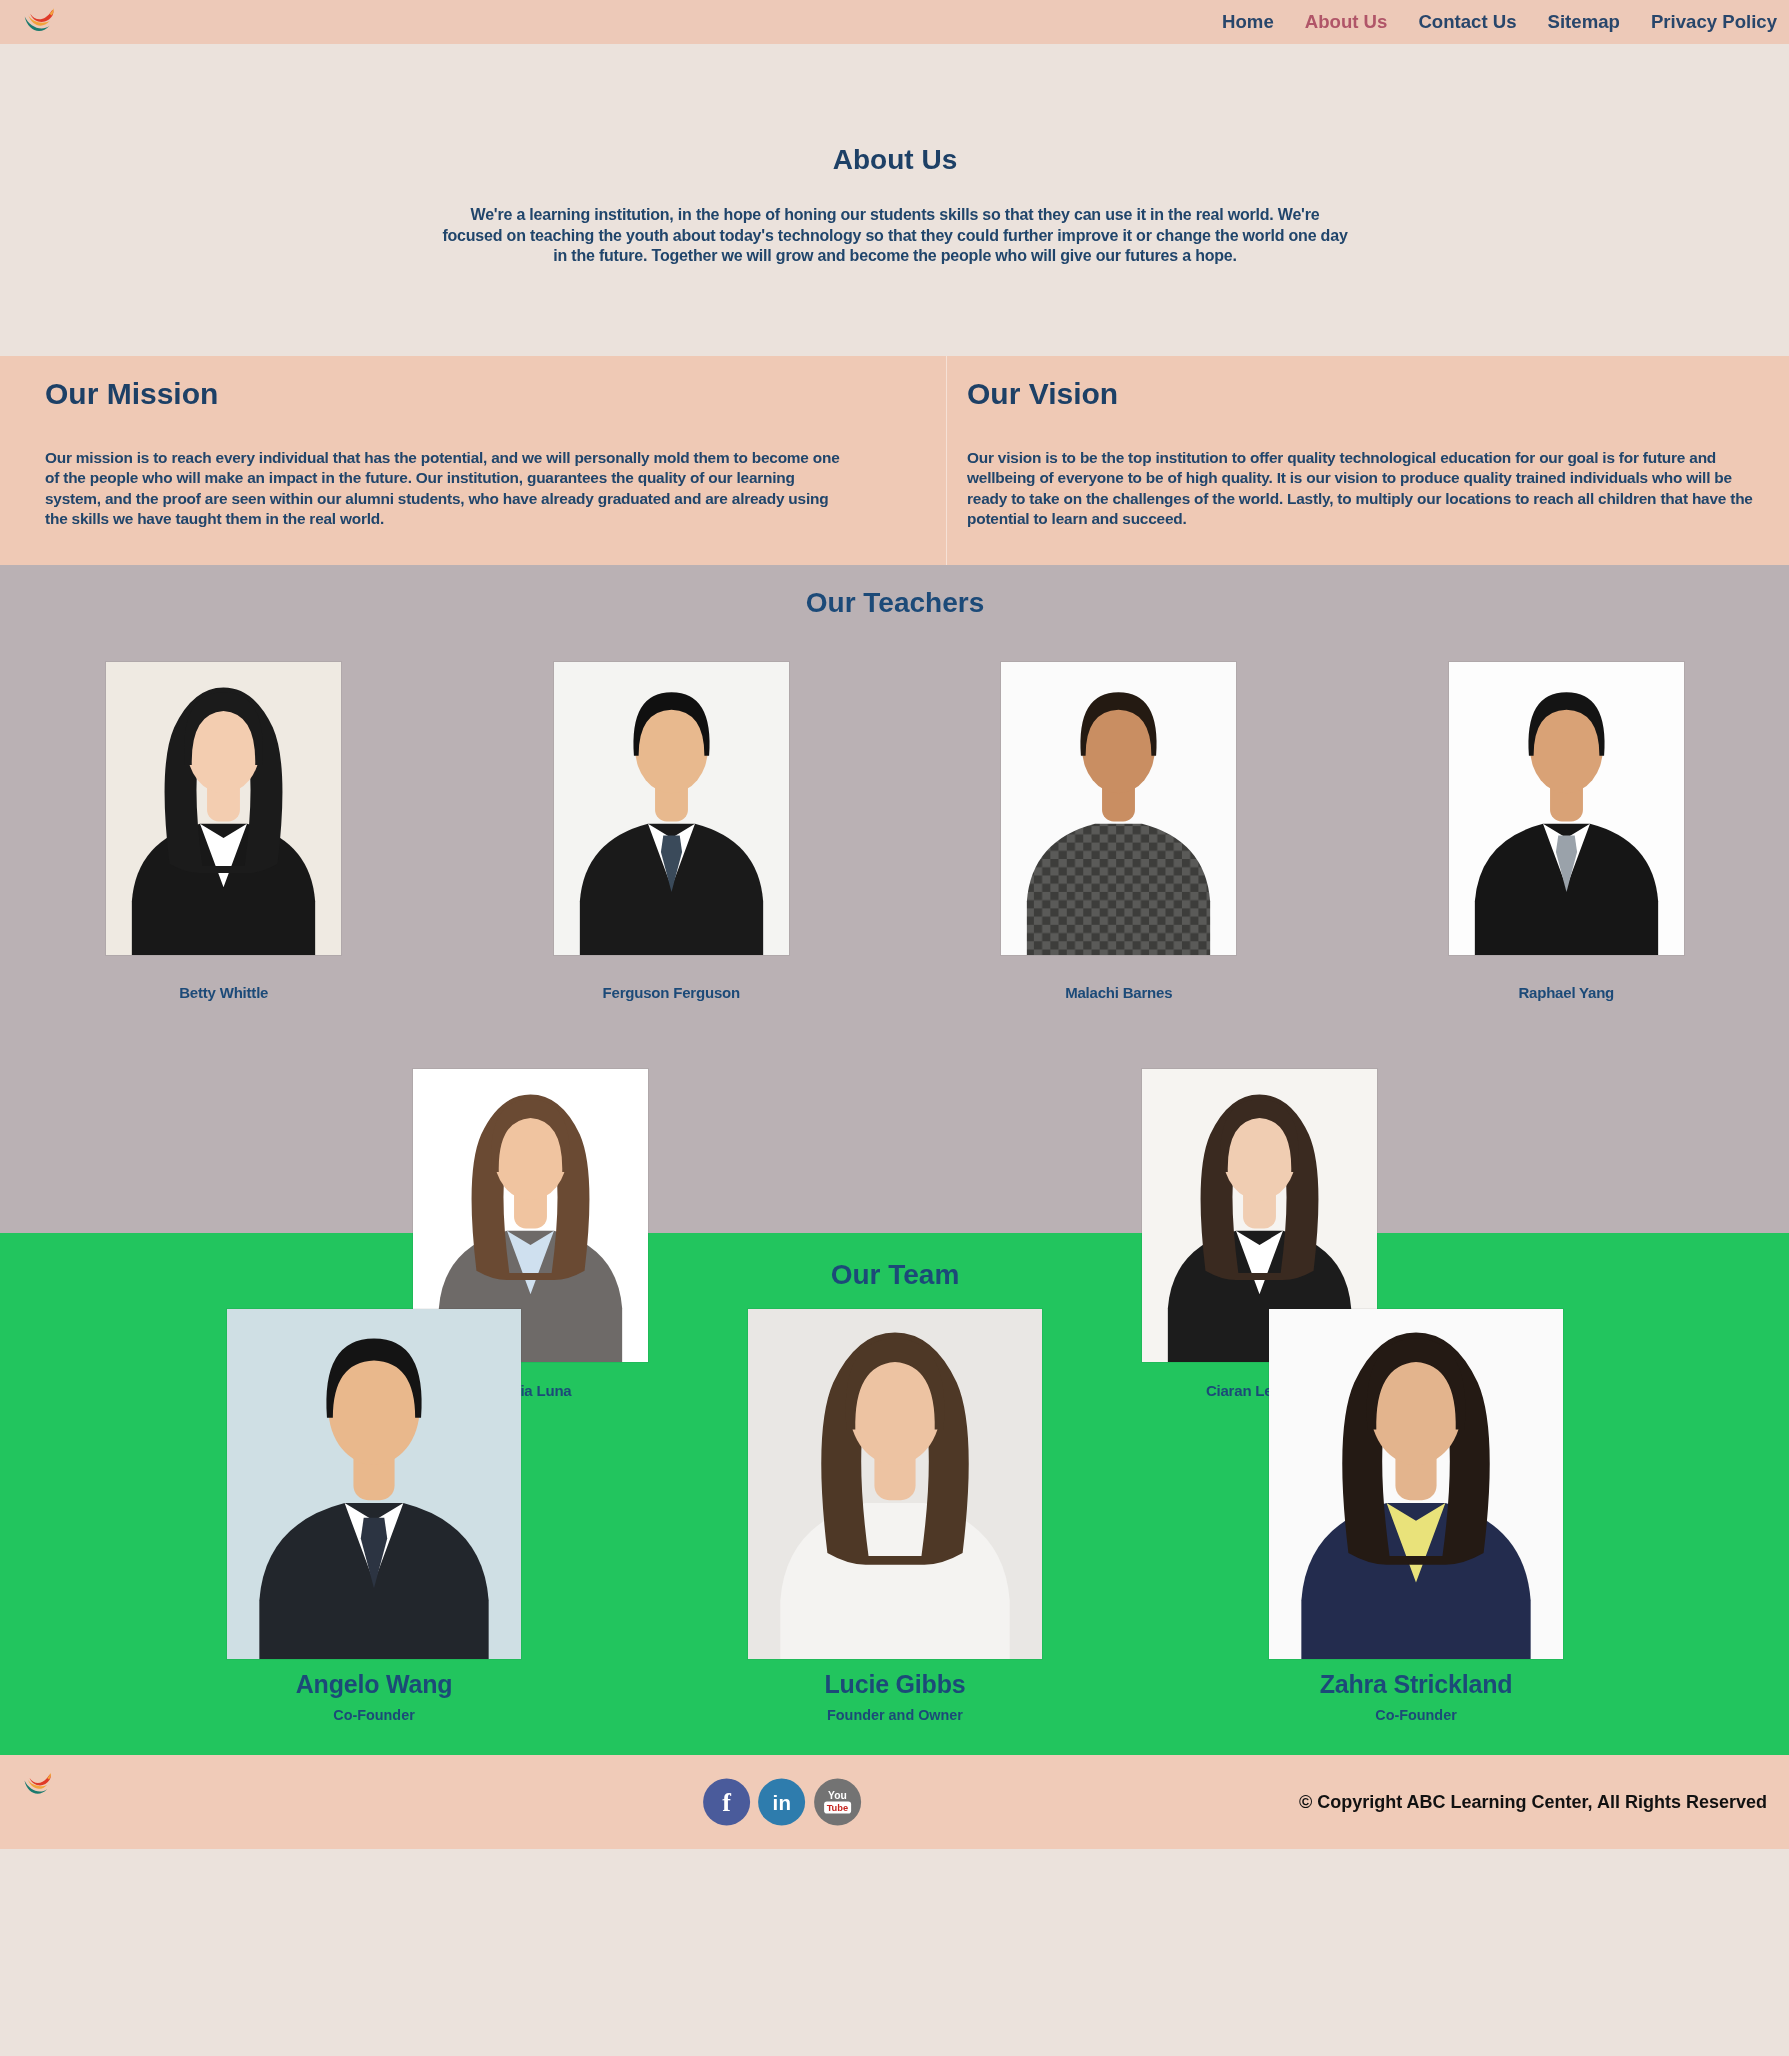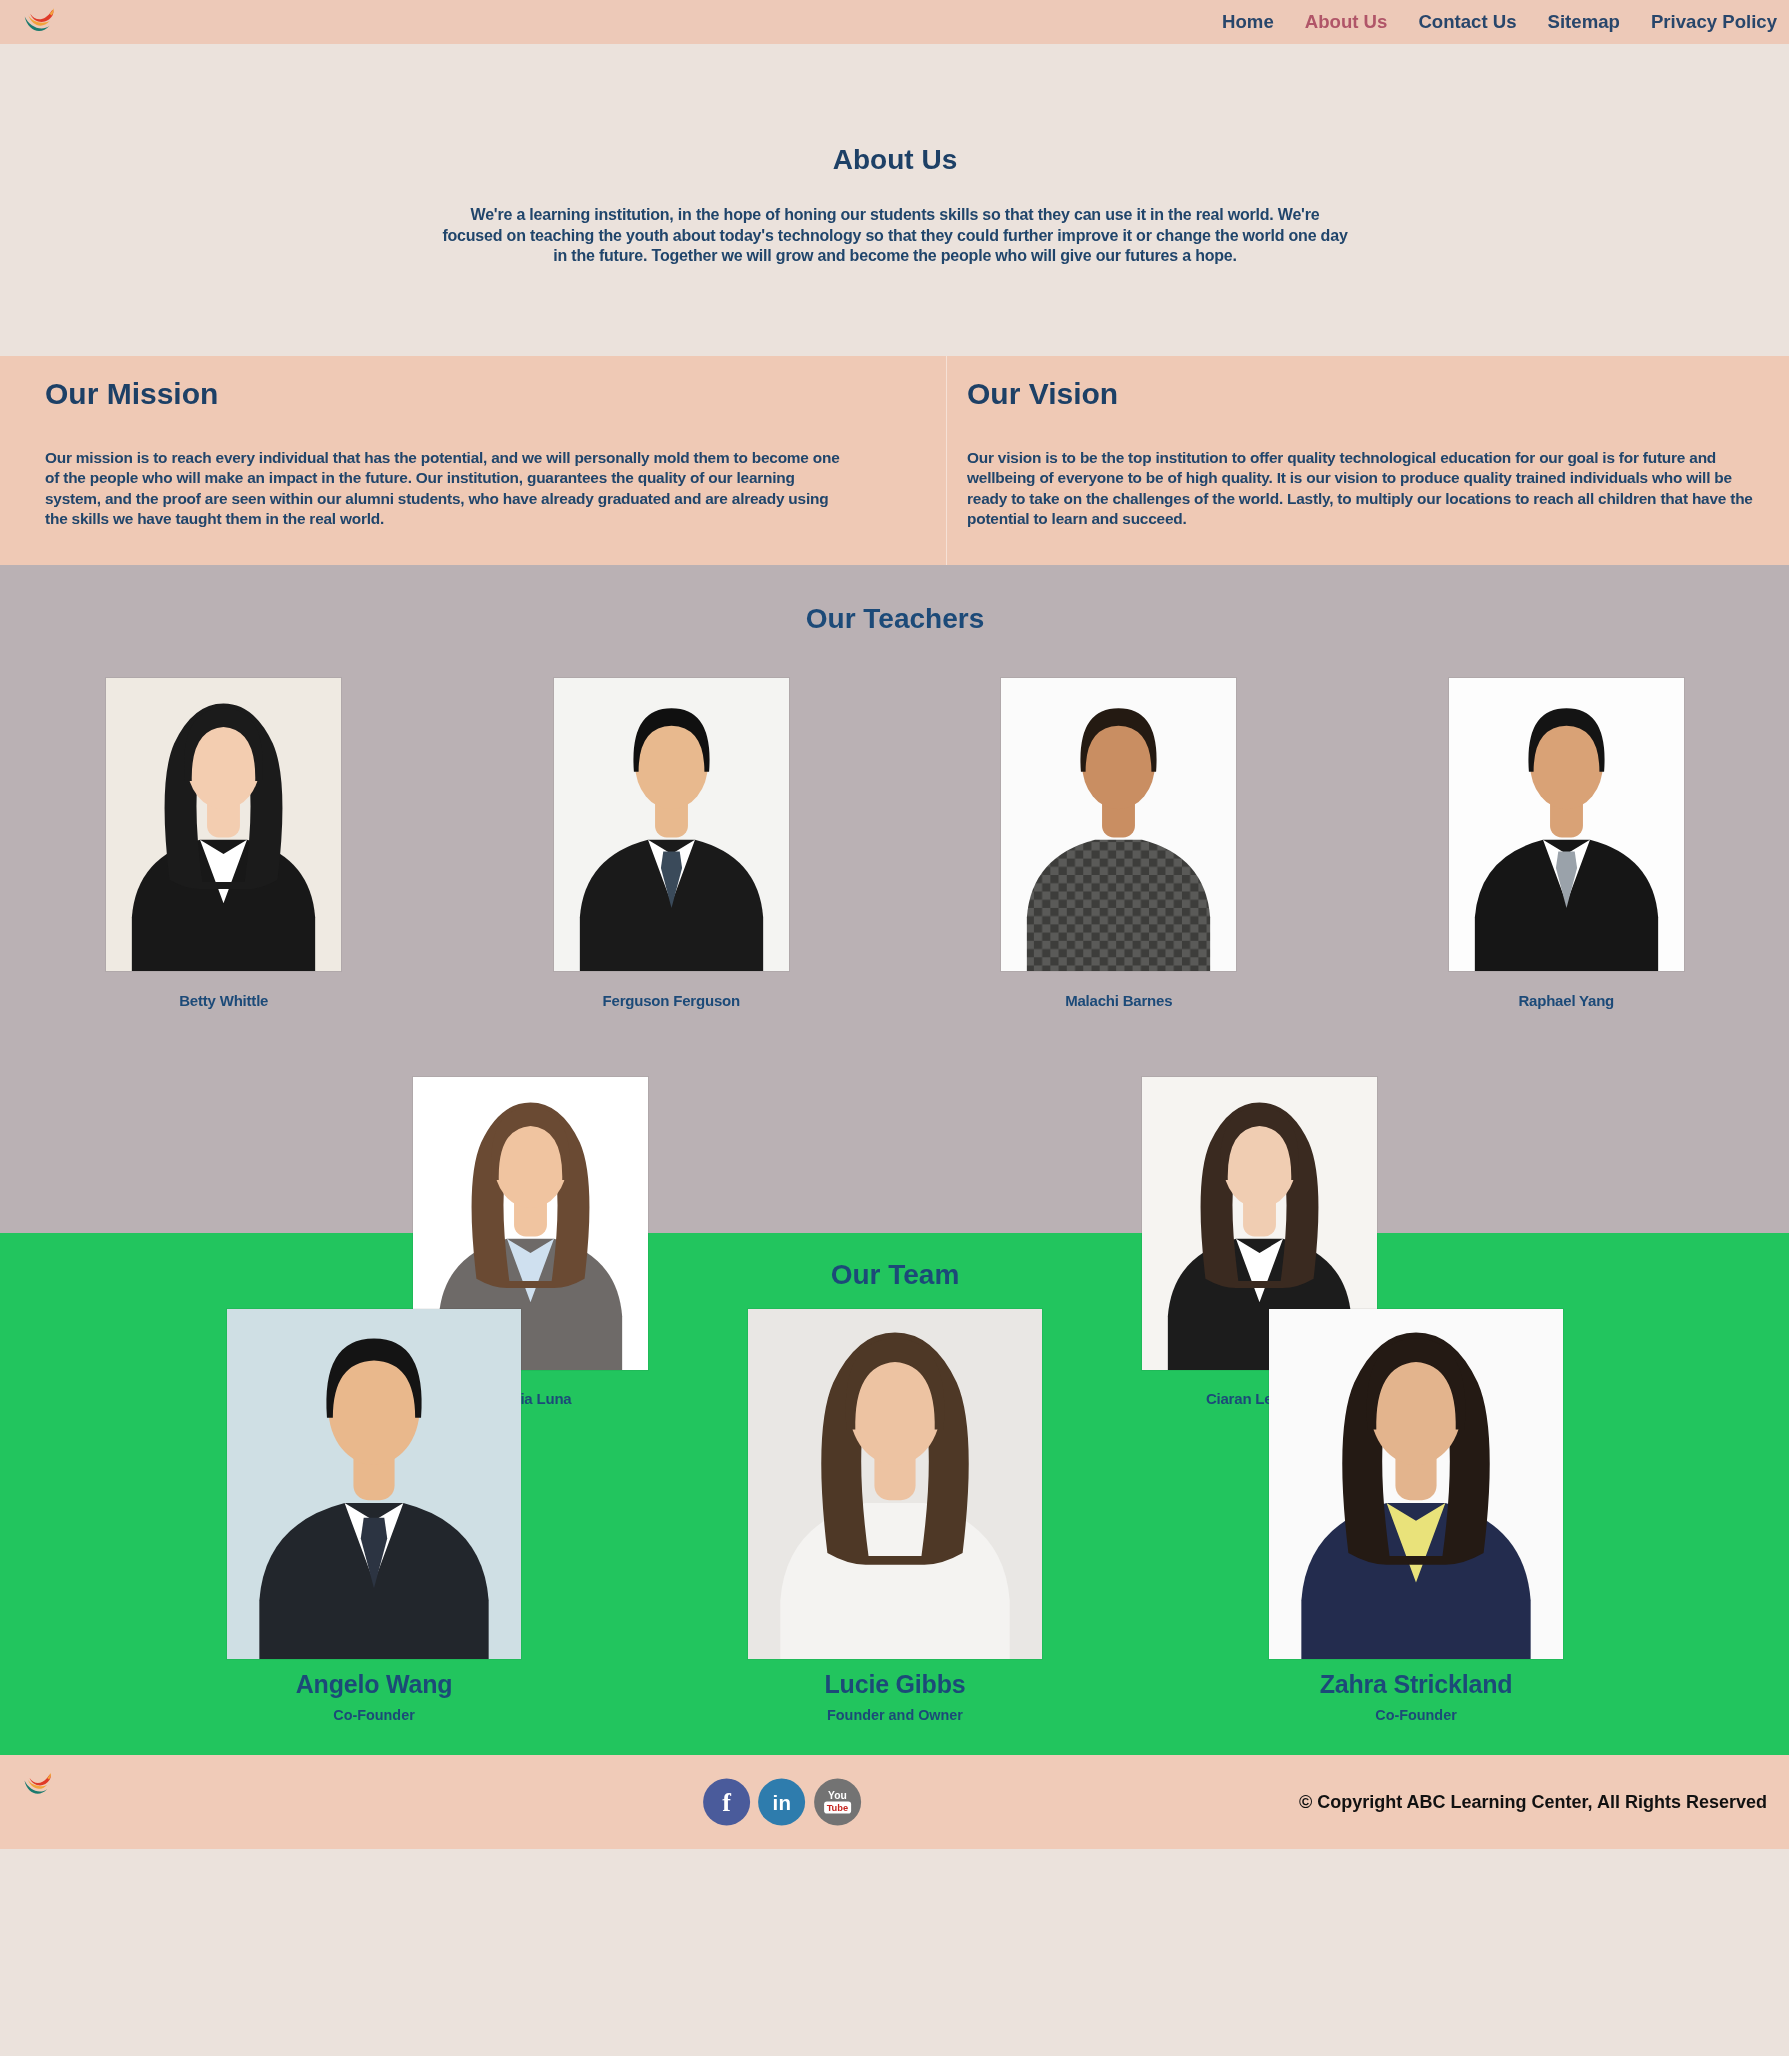--- a/index.html
+++ b/index.html
@@ -41,24 +41,24 @@
     position: absolute; left: 946px; top: 0; width: 0.9px; height: 100%;
     background: rgba(255,255,255,0.45);
   }
   .mv .col { width: 50%; padding-top: 20.5px; }
   .mv .col.left  { padding-left: 45px; padding-right: 47px; }
   .mv .col.right { padding-left: 72px; padding-right: 17px; }
   .mv h2 { font-size: 30px; color: #1d4066; font-weight: bold; }
   .mv p  { margin-top: 37px; font-size: 15.4px; line-height: 20.5px; font-weight: bold; color: #20456b; }
 
   
-  .teachers { height: 668px; background: #bab1b4; text-align: center; padding-top: 38px; }
+  .teachers { height: 668px; background: #bab1b4; text-align: center; padding-top: 22px; }
   .section-heading { font-size: 28px; font-weight: bold; color: #1c4a78; }
   .teacher-row-1 { display: flex; margin-top: 43px; }
-  .teacher-row-1 .person { width: 25%; }
+  .teacher-row-1 .person { width: 25%; gap: 8px; }
   .teacher-row-2 { display: flex; justify-content: center; gap: 494px; margin-top: 68px; }
   .person { display: flex; flex-direction: column; align-items: center; }
   .person .photo {
     width: 235px; height: 293px; overflow: hidden; background: #fff;
     box-shadow: 0 0 0 0.9px rgba(0,0,0,0.06);
   }
   .person .person-name {
     margin-top: 20.5px; font-size: 15px; font-weight: bold; color: #1c4a78;
     font-stretch: condensed;
   }

